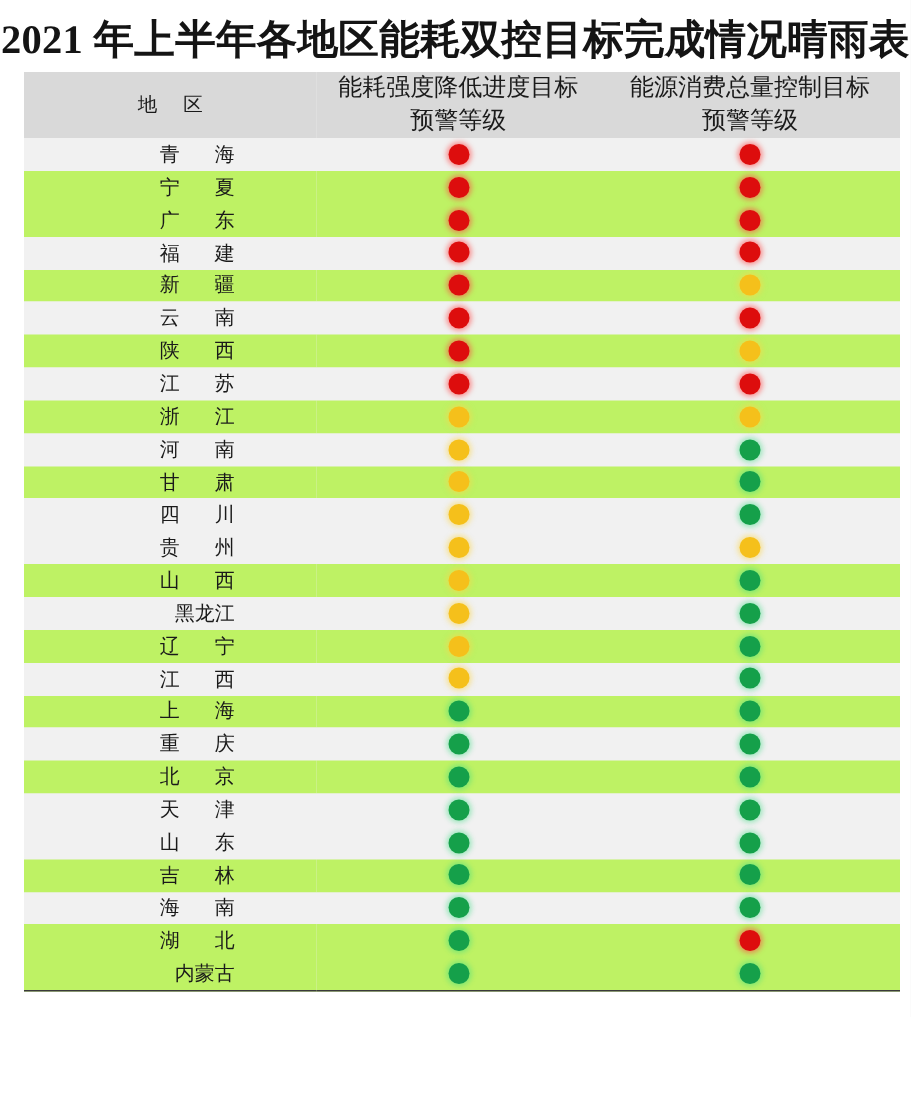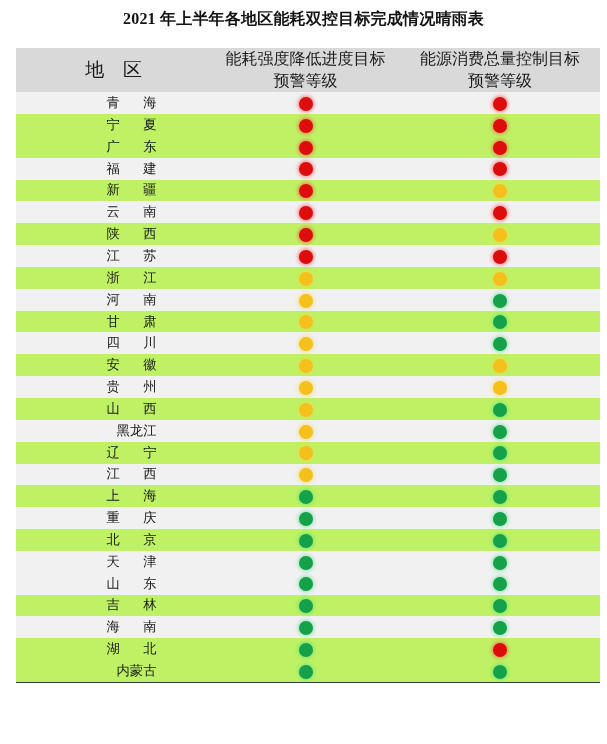--- a/index.html
+++ b/index.html
@@ -15,21 +15,21 @@
   }
   #page {
     position: relative;
     width: 607px;
     height: 744px;
     background: #ffffff;
     box-sizing: border-box;
   }
   #title {
     text-align: center;
-    font-size: 16px;
+    font-size: 27px;
     font-weight: bold;
     color: #141414;
     letter-spacing: 0.2px;
     padding-top: 9px;
     padding-bottom: 6px;
     line-height: 1.3;
     font-family: "Liberation Serif", "DejaVu Serif", serif;
   }
   #table-wrap {
     position: absolute;
@@ -62,21 +62,21 @@
     font-weight: normal;
     color: #1a1a1a;
     line-height: 1.38;
     text-align: center;
     vertical-align: middle;
     font-family: "Liberation Serif", "DejaVu Serif", serif;
   }
   thead tr th.hdr-region {
     letter-spacing: 7px;
     text-indent: 7px;
-    font-size: 19px;
+    font-size: 13px;
   }
   th.vdiv-l, td.vdiv-l { border-left: 1.8px solid #4a4a4a; }
 
   tbody tr { height: 21.85px; }
   tbody td {
     height: 21.85px;
     border-bottom: 1.2px solid #565656;
     vertical-align: middle;
     background: #f1f1f1;
   }
@@ -195,25 +195,20 @@
           <tr class="alt">
             <td class="region"><span class="nm sp">甘 肃</span></td>
             <td class="dotcell vdiv-l"><span class="dot yellow"></span></td>
             <td class="dotcell vdiv-l"><span class="dot green"></span></td>
           </tr>
           <tr>
             <td class="region"><span class="nm sp">四 川</span></td>
             <td class="dotcell vdiv-l"><span class="dot yellow"></span></td>
             <td class="dotcell vdiv-l"><span class="dot green"></span></td>
           </tr>
-          <tr class="alt">
-            <td class="region"><span class="nm sp">安 徽</span></td>
-            <td class="dotcell vdiv-l"><span class="dot yellow"></span></td>
-            <td class="dotcell vdiv-l"><span class="dot yellow"></span></td>
-          </tr>
           <tr>
             <td class="region"><span class="nm sp">贵 州</span></td>
             <td class="dotcell vdiv-l"><span class="dot yellow"></span></td>
             <td class="dotcell vdiv-l"><span class="dot yellow"></span></td>
           </tr>
           <tr class="alt">
             <td class="region"><span class="nm sp">山 西</span></td>
             <td class="dotcell vdiv-l"><span class="dot yellow"></span></td>
             <td class="dotcell vdiv-l"><span class="dot green"></span></td>
           </tr>

